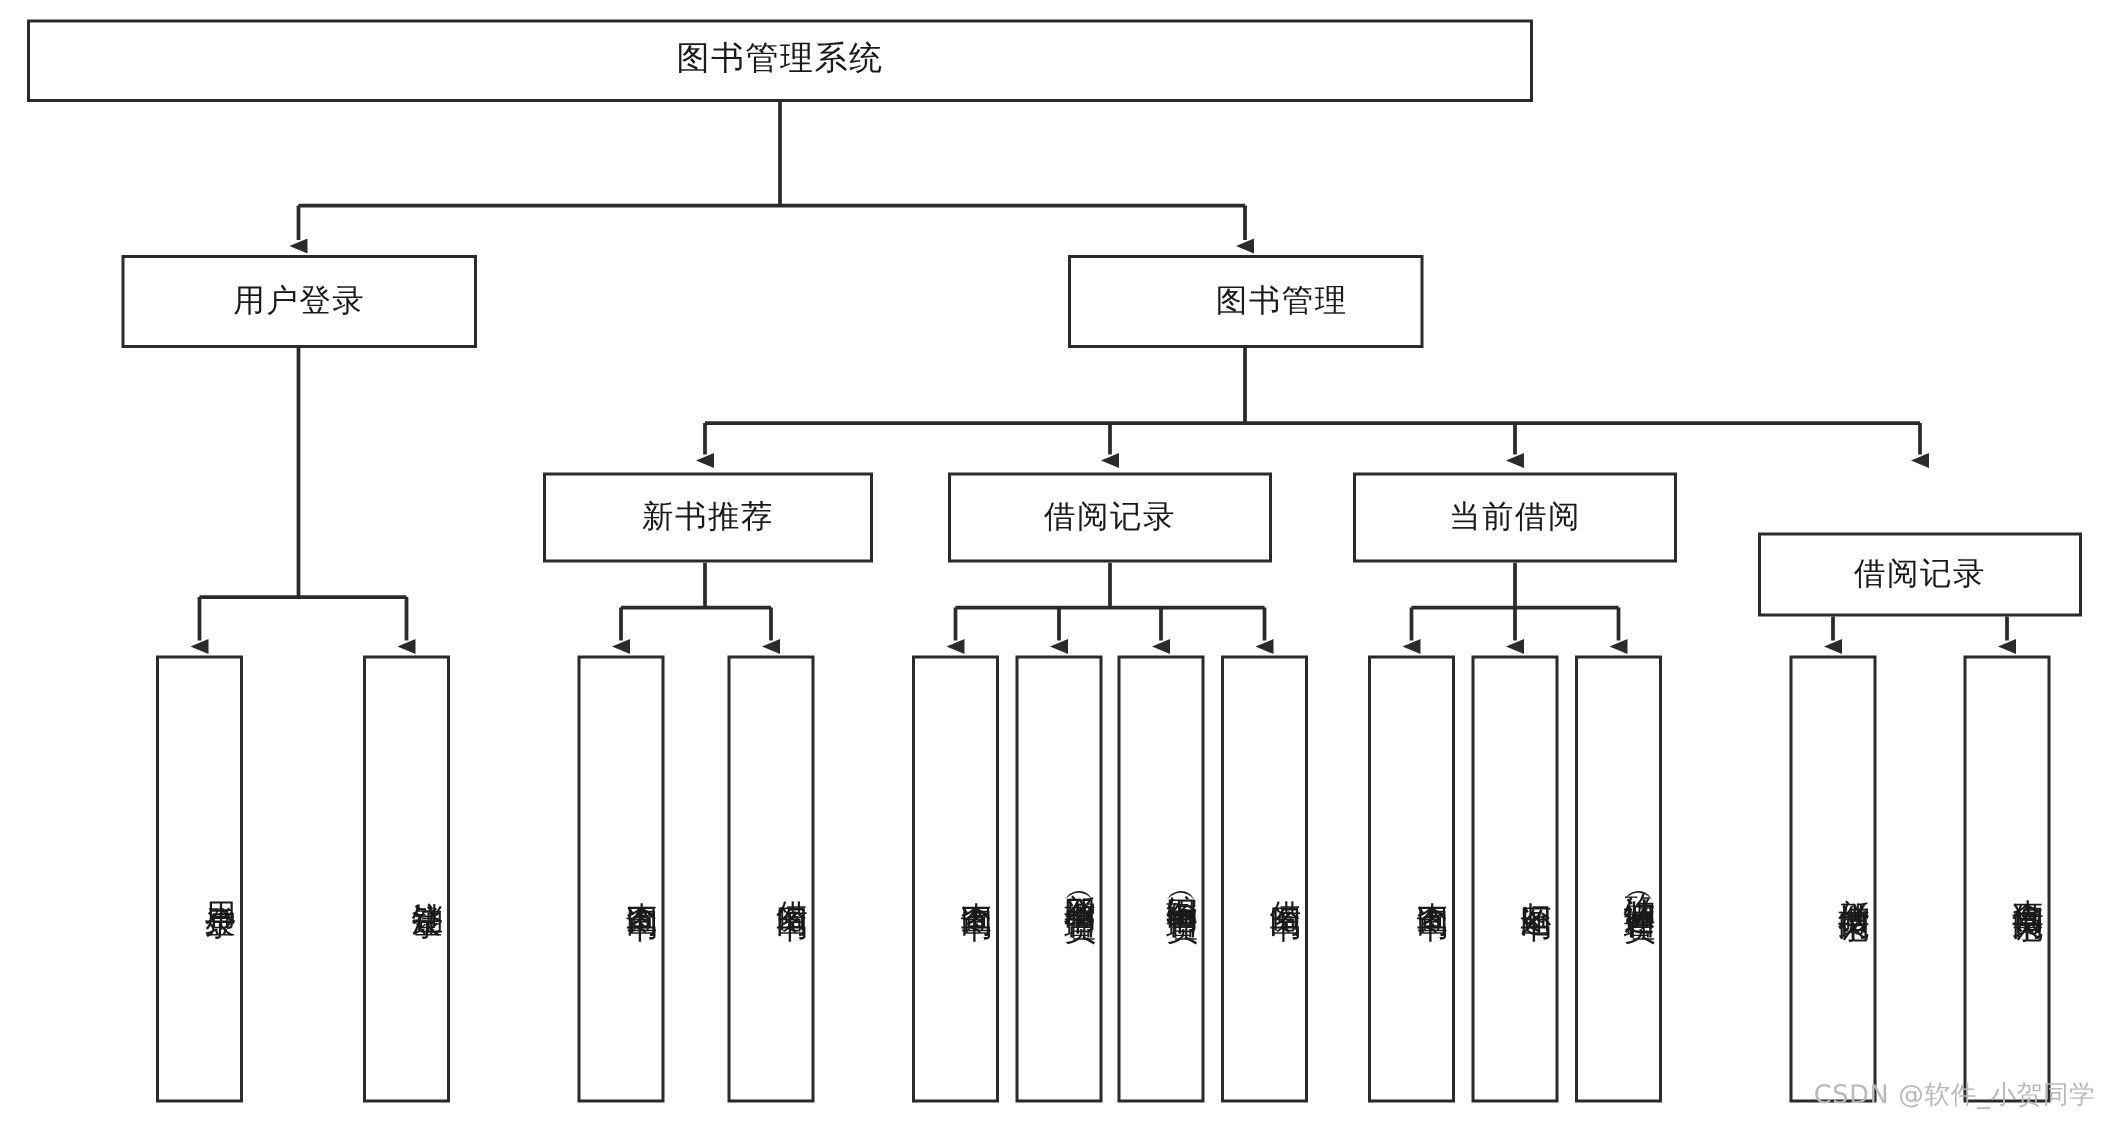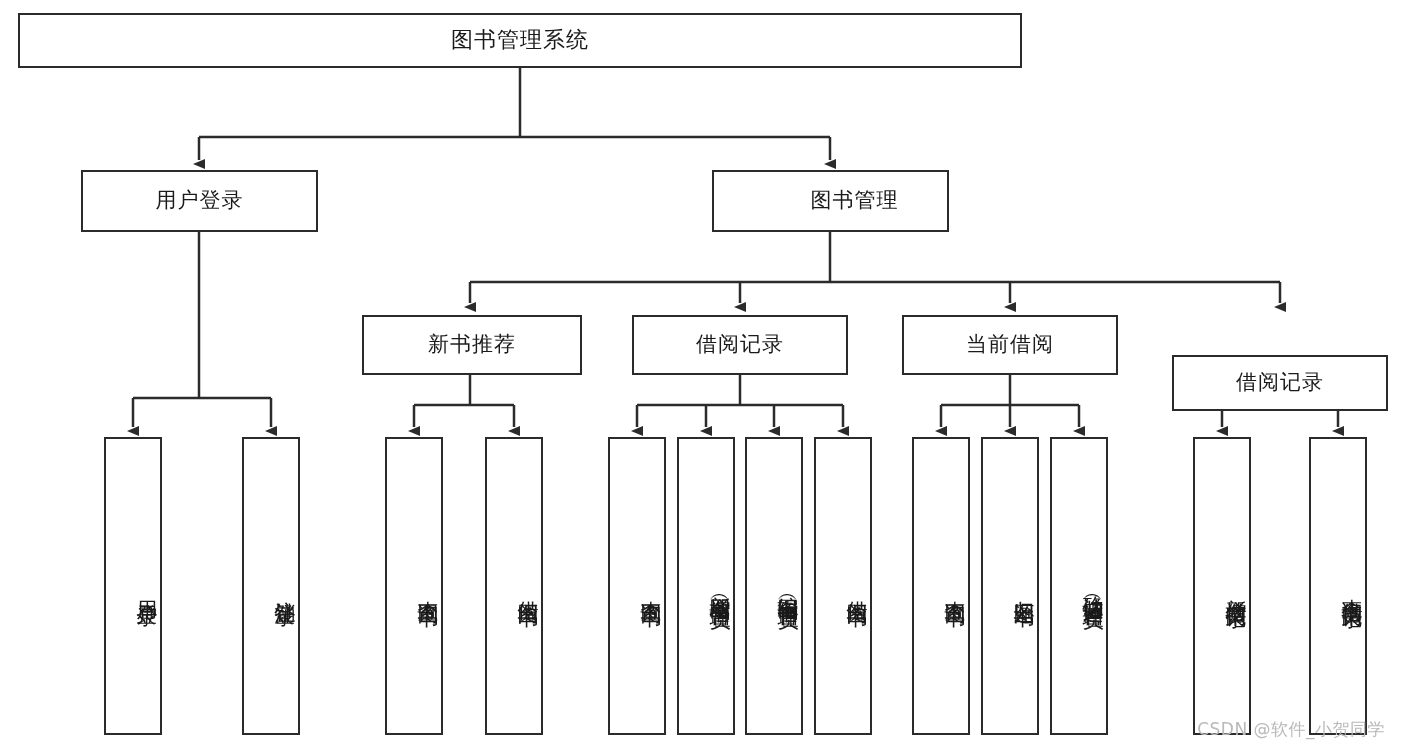--- a/index.html
+++ b/index.html
@@ -57,21 +57,21 @@
   .node-label {
     display: block;
     white-space: pre;
   }
   .vert .node-label {
     writing-mode: vertical-rl;
     text-orientation: upright;
   }
   #watermark {
     position: absolute;
-    right: 20px;
+    right: 8px;
     bottom: 6px;
     font-size: 17px;
     color: #b9b9b9;
     letter-spacing: 0.5px;
     white-space: nowrap;
     pointer-events: none;
   }
 </style>
 </head>
 <body>

